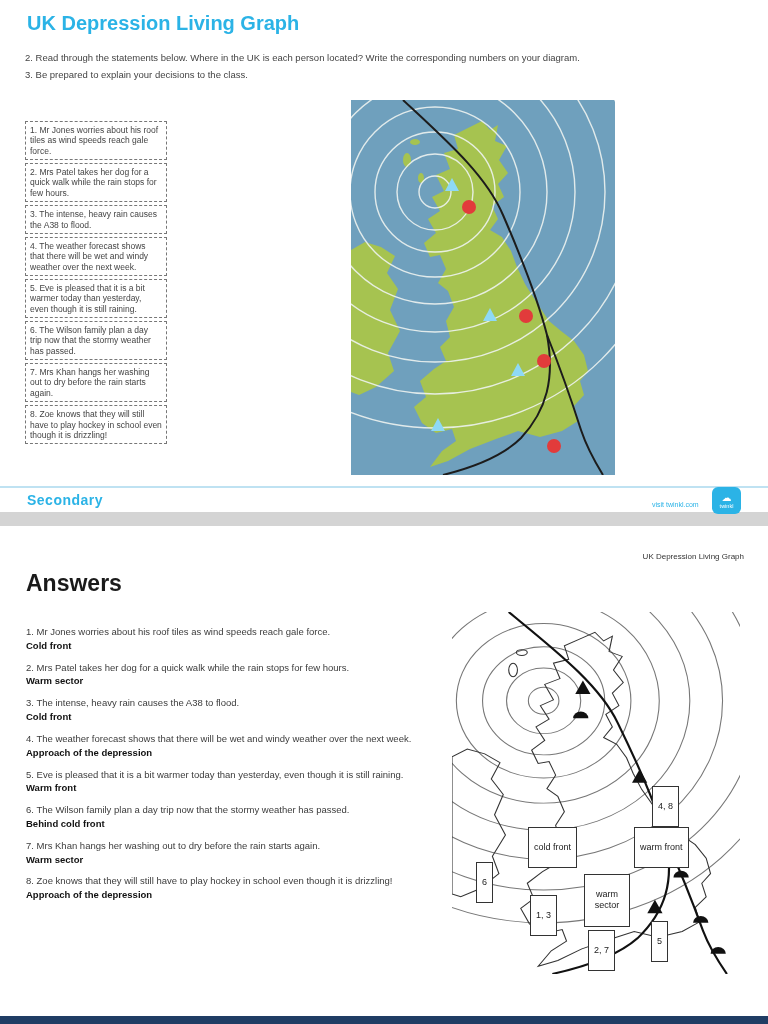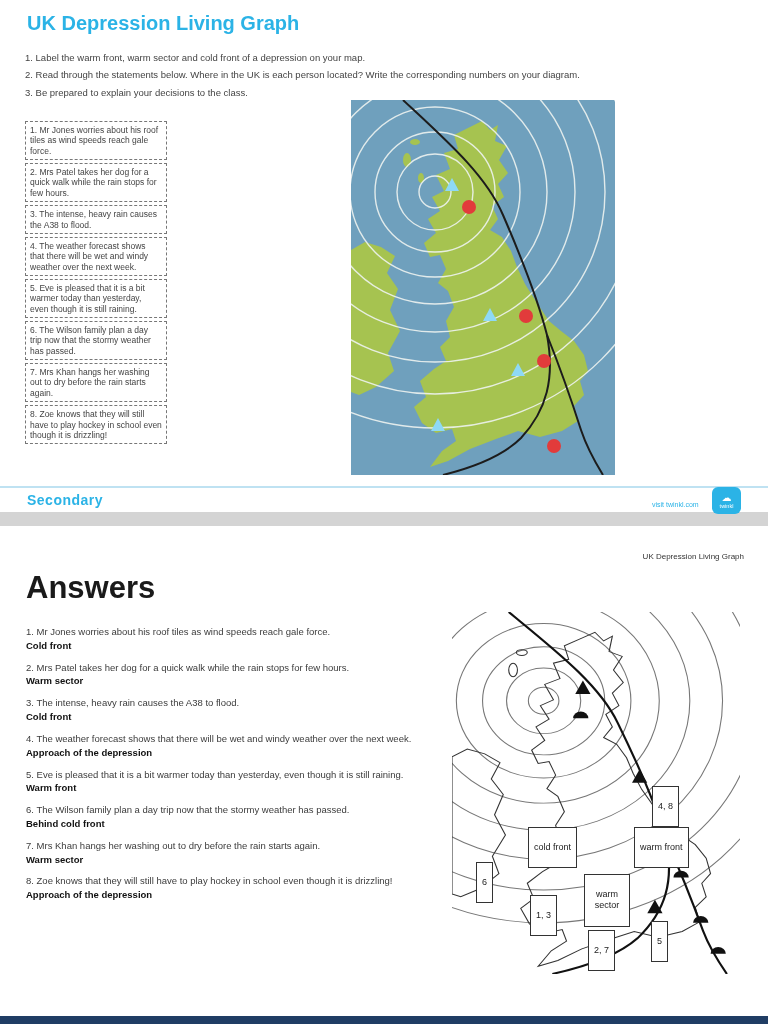--- a/index.html
+++ b/index.html
@@ -59,21 +59,21 @@
   .twinkl-logo .cloud { font-size:10px; line-height:10px; color:#fff; }
   .twinkl-logo .logo-word { font-size:5.5px; line-height:6px; color:#fff; }
 
   
   .p2-header {
     position:absolute; right:24px; top:26px;
     font-size:8px; color:#333;
   }
   .answers-title {
     position:absolute; left:26px; top:44px; margin:0;
-    font-size:31px; font-weight:600; color:#1a1a1a;
+    font-size:23px; font-weight:600; color:#1a1a1a;
   }
   .qa-list {
     position:absolute; left:26px; top:100px; width:424px;
   }
   .qa-pair .q { font-size:9.5px; color:#3c3c3c; line-height:1.35; margin-bottom:1px; }
   .qa-pair .a { font-size:9.5px; color:#111; font-weight:bold; line-height:1.35; margin-bottom:9px; }
   .map2 {
     position:absolute; left:452px; top:86px; width:288px; height:362px;
   }
   .map2 svg { position:absolute; left:0; top:0; }
@@ -90,21 +90,20 @@
 </style>
 </head>
 <body>
 
 <div class="viewport">
 
   <div class="page page1">
     <h1 class="p1-title">UK Depression Living Graph</h1>
 
     <div class="instructions">
-      <div class="instr">1.  Label the warm front, warm sector and cold front of a depression on your map.</div>
       <div class="instr">2.  Read through the statements below. Where in the UK is each person located? Write the corresponding numbers on your diagram.</div>
       <div class="instr">3.  Be prepared to explain your decisions to the class.</div>
     </div>
 
     <div class="statements">
       <div class="stmt">1. Mr Jones worries about his roof tiles as wind speeds reach gale force.</div>
       <div class="stmt">2. Mrs Patel takes her dog for a quick walk while the rain stops for few hours.</div>
       <div class="stmt">3. The intense, heavy rain causes the A38 to flood.</div>
       <div class="stmt">4. The weather forecast shows that there will be wet and windy weather over the next week.</div>
       <div class="stmt">5. Eve is pleased that it is a bit warmer today than yesterday, even though it is still raining.</div>

